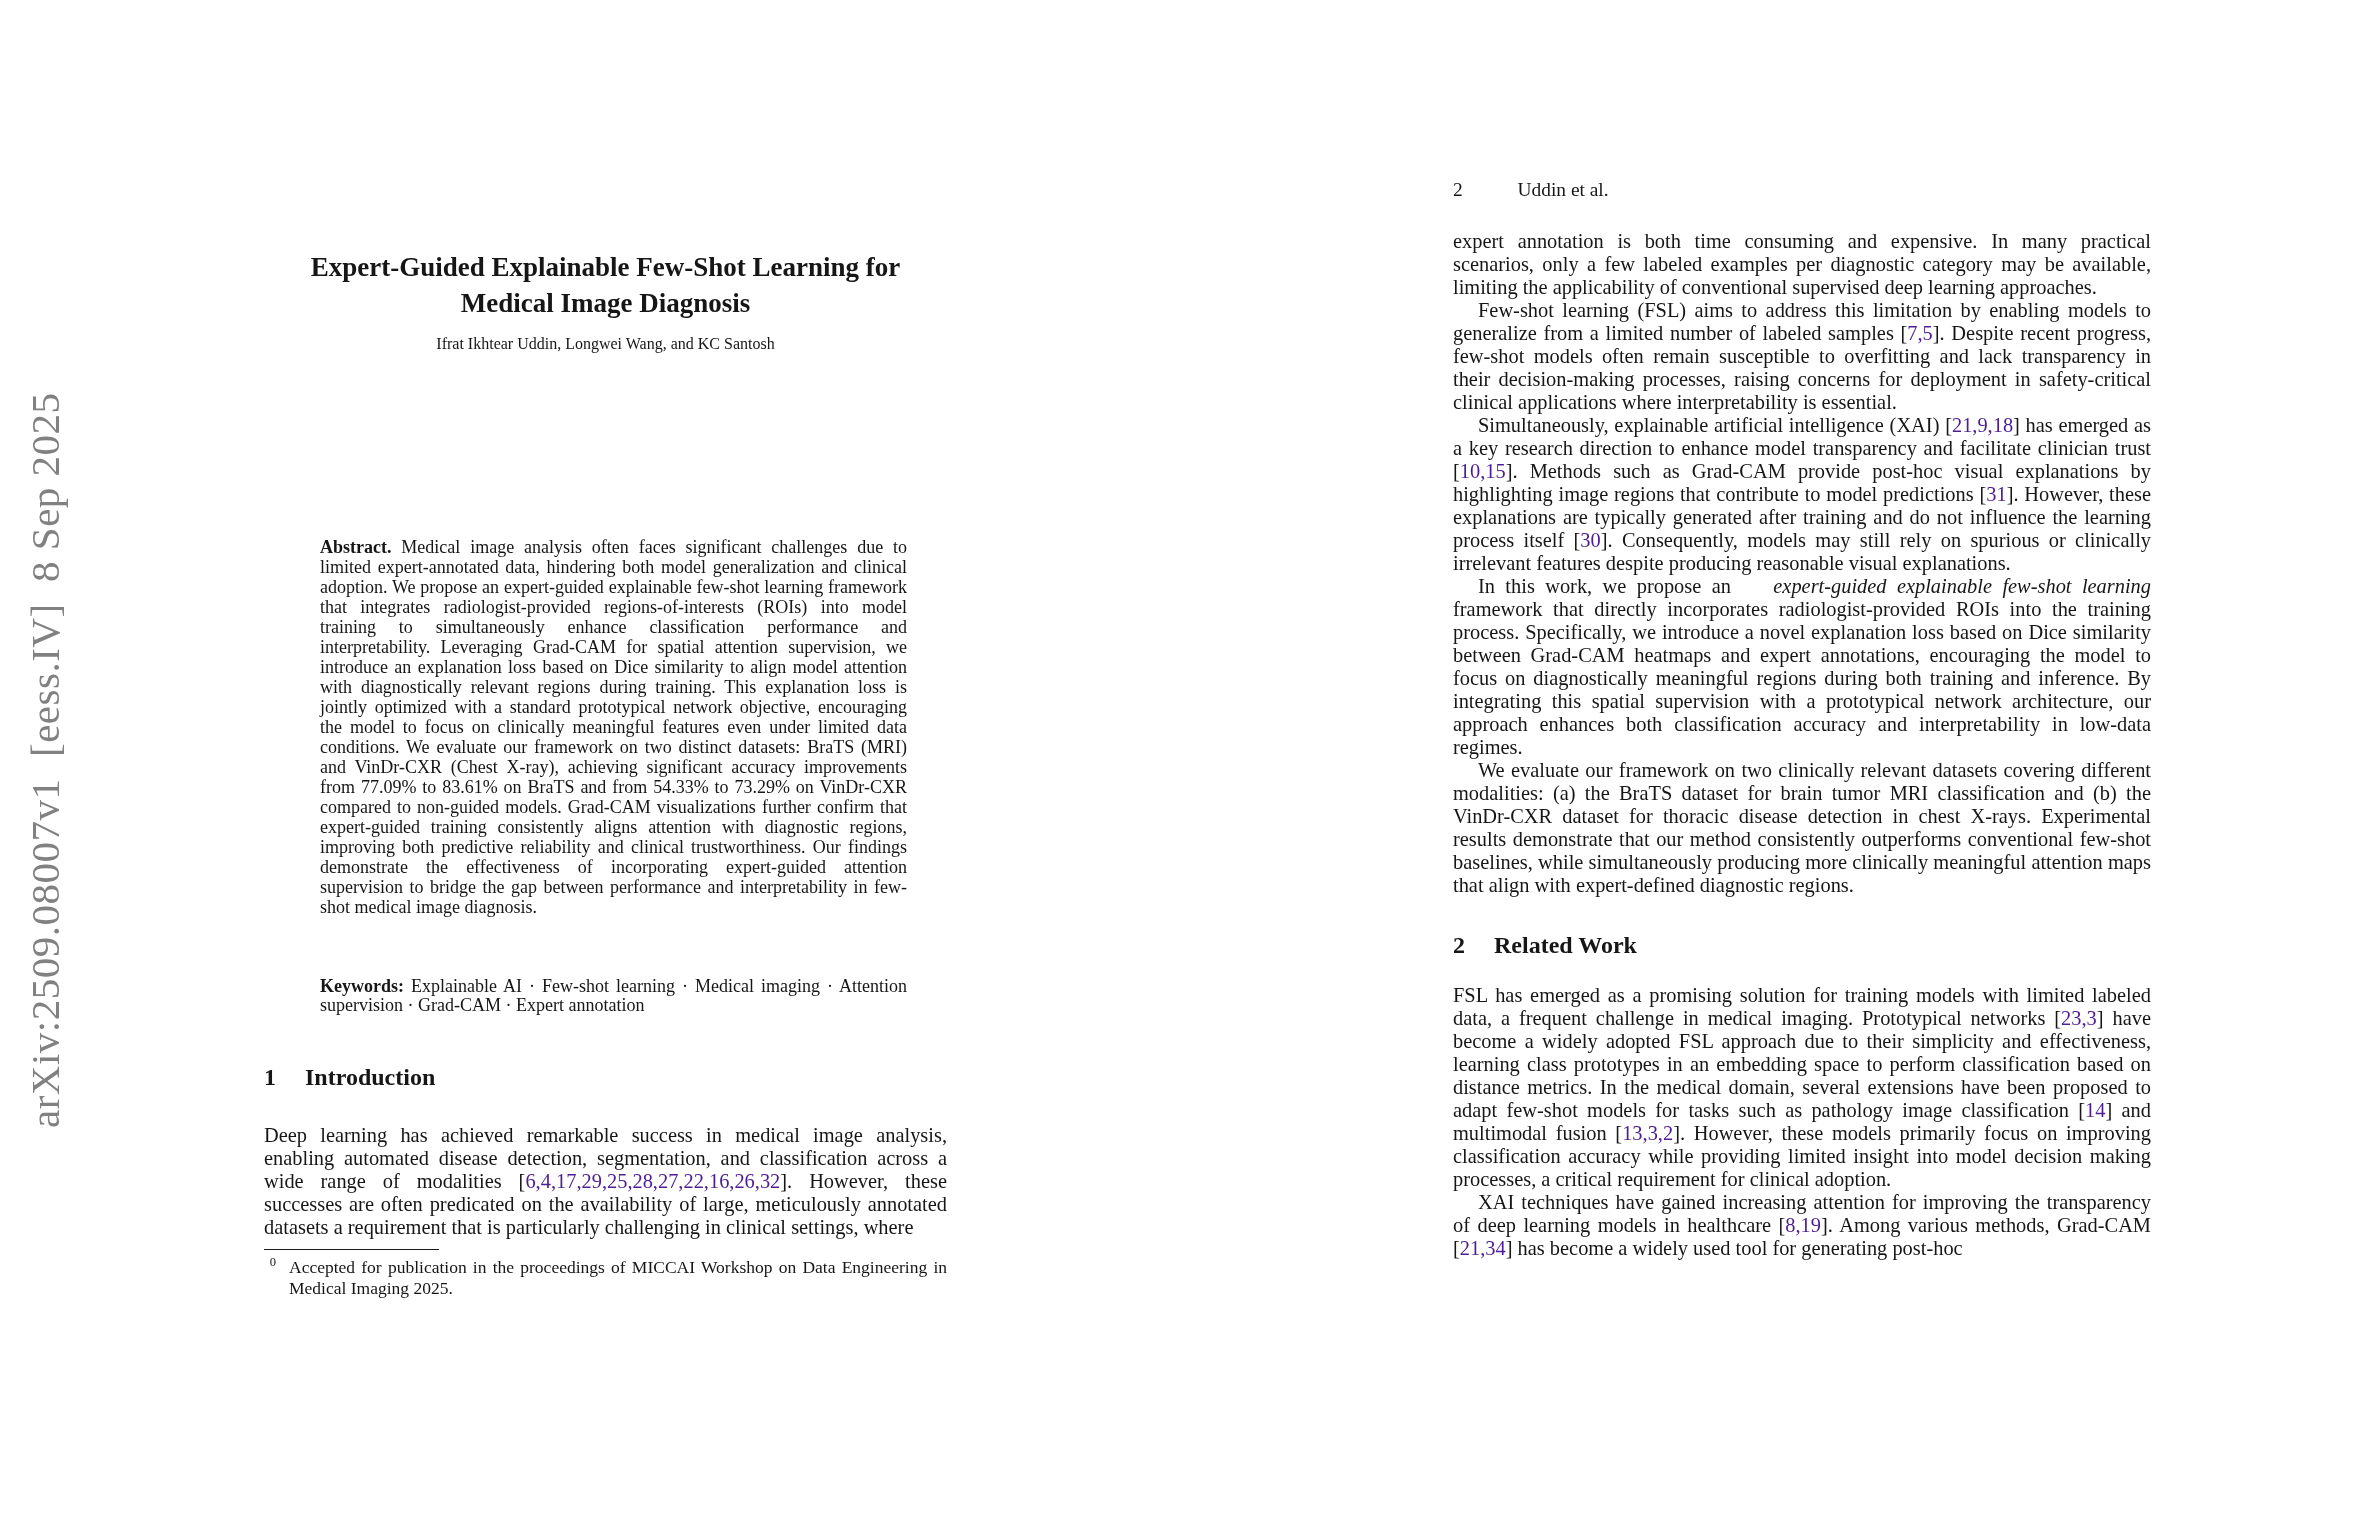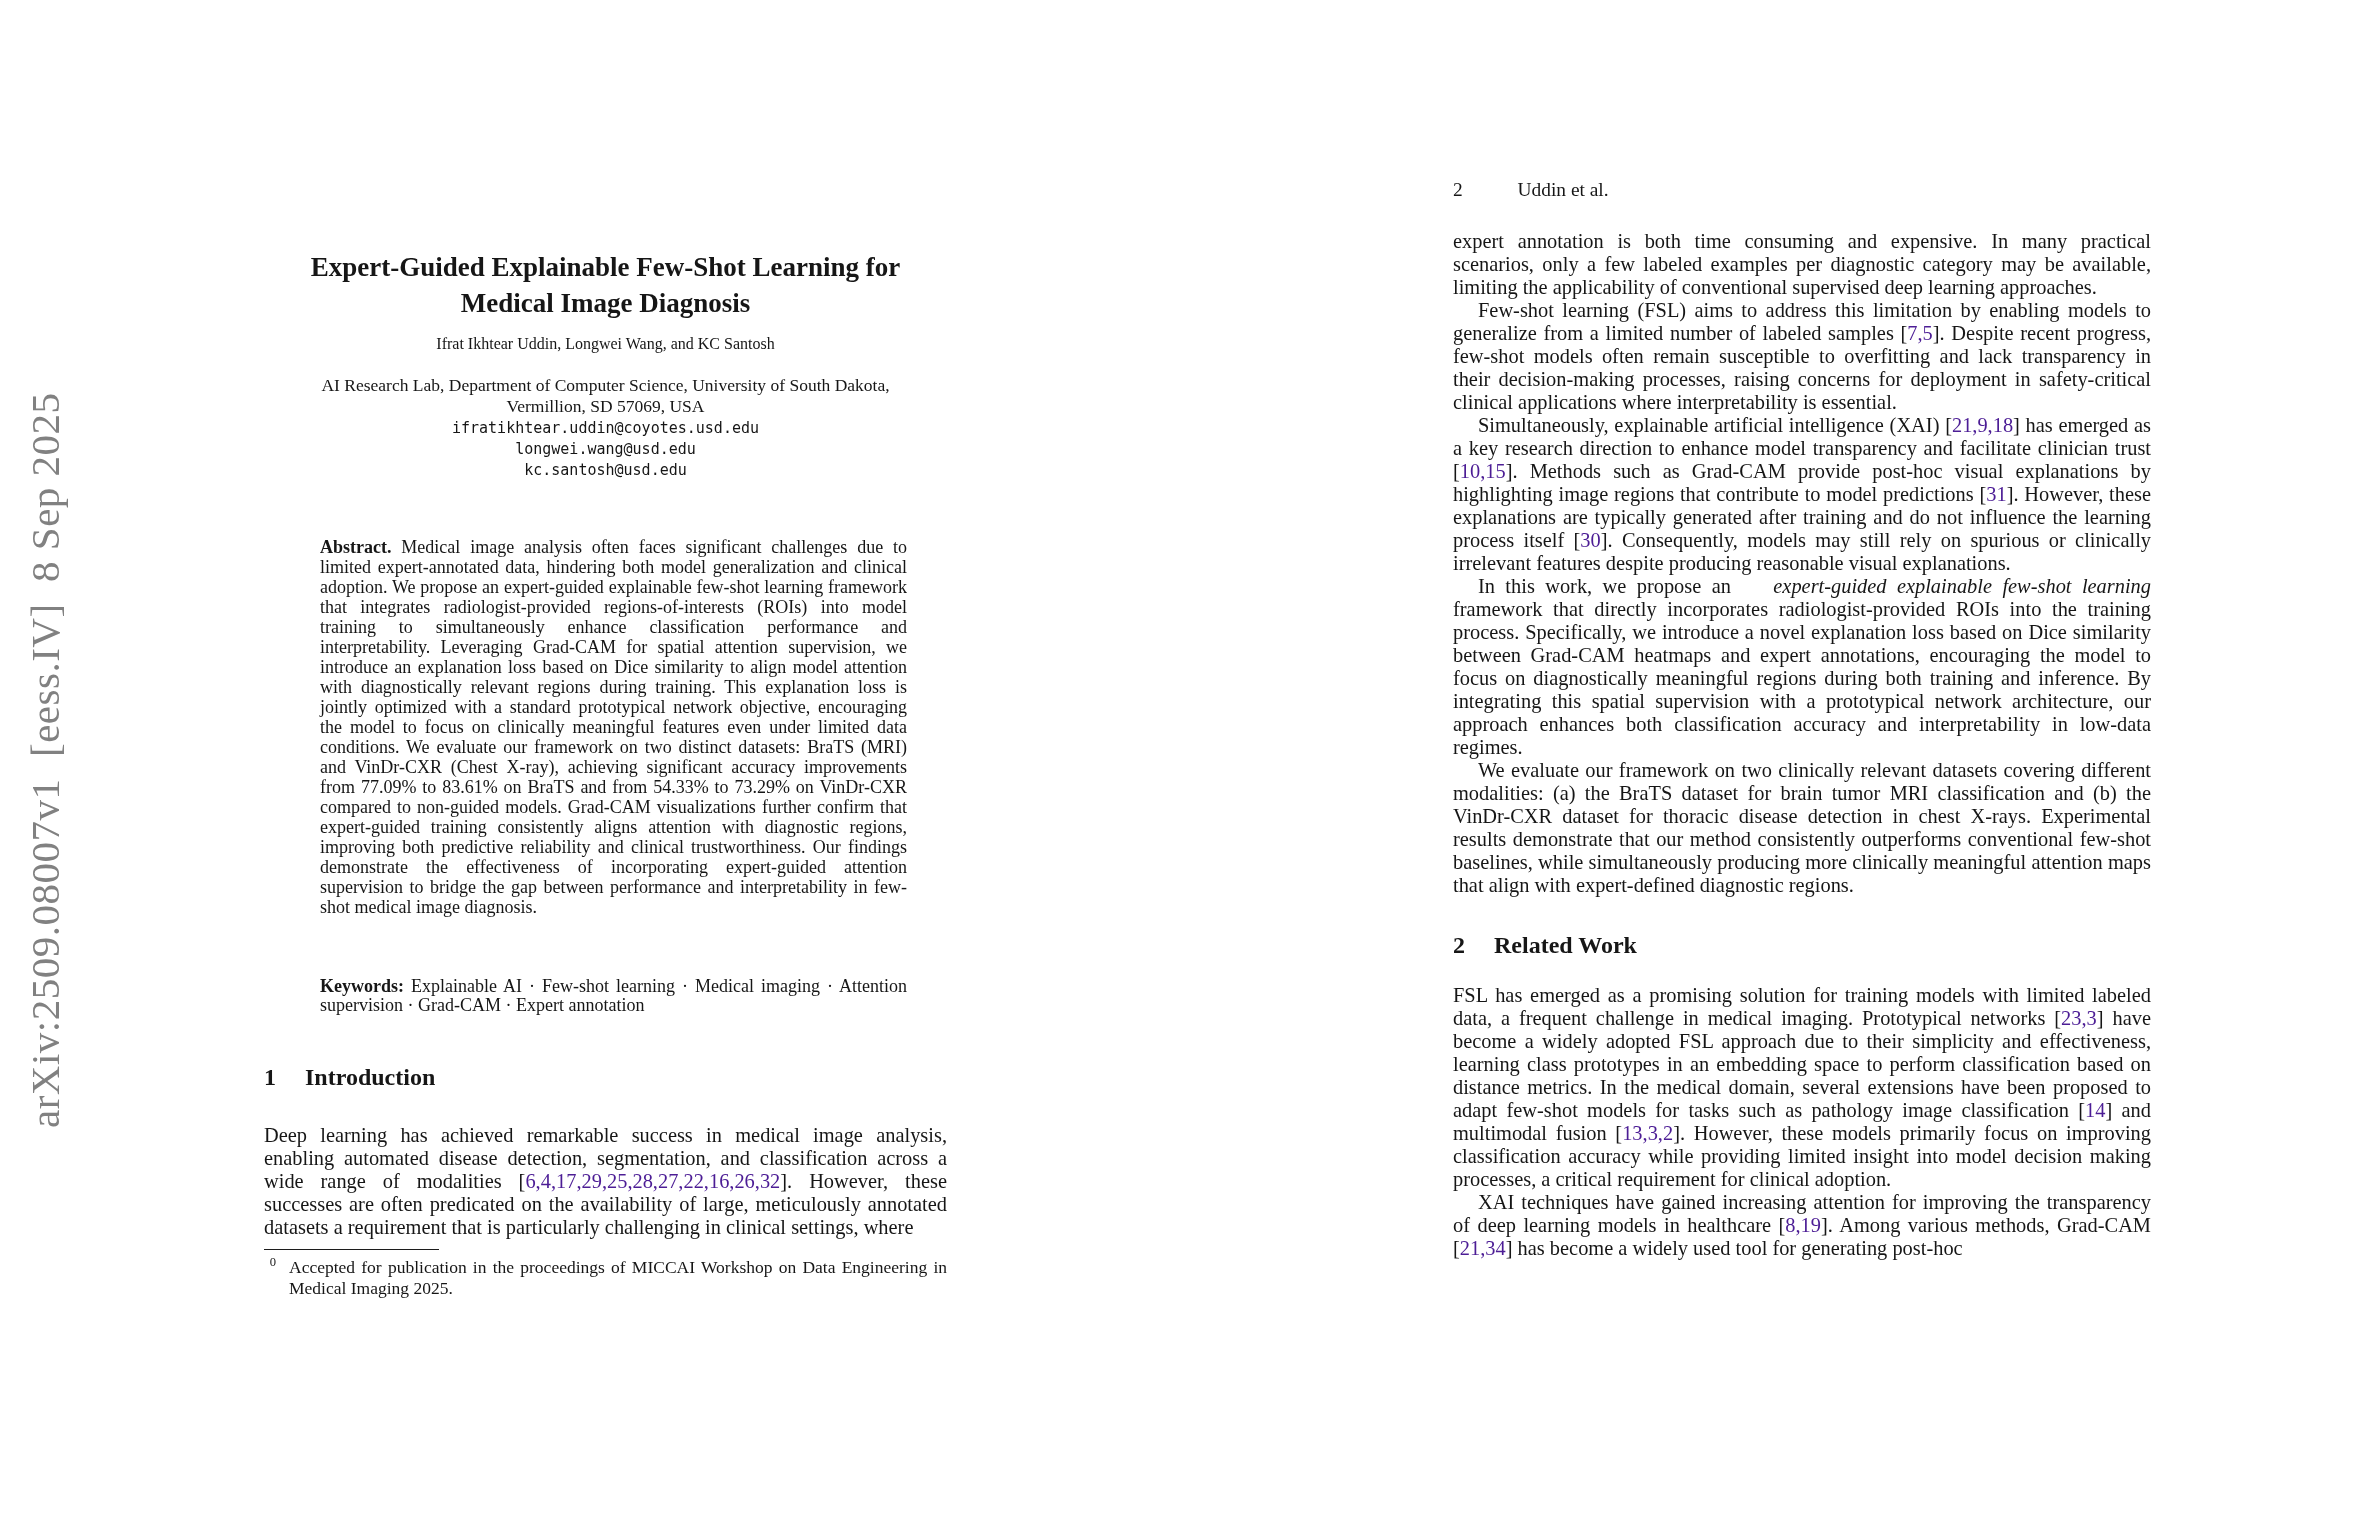--- a/index.html
+++ b/index.html
@@ -122,30 +122,21 @@
 
 <div class="page" id="page-left">
 
   <div class="abs-block title">
     <div>Expert-Guided Explainable Few-Shot Learning for</div>
     <div>Medical Image Diagnosis</div>
   </div>
 
   <div class="abs-block authors">Ifrat Ikhtear Uddin, Longwei Wang, and KC Santosh</div>
 
-  <div class="abs-block affiliation">
-    <div>AI Research Lab, Department of Computer Science, University of South Dakota,</div>
-    <div>Vermillion, SD 57069, USA</div>
-  </div>
 
-  <div class="abs-block emails">
-    <div>ifratikhtear.uddin@coyotes.usd.edu</div>
-    <div>longwei.wang@usd.edu</div>
-    <div>kc.santosh@usd.edu</div>
-  </div>
 
   <div class="abs-block abstract">
     <span class="bold">Abstract.</span>
     <span>Medical image analysis often faces significant challenges due to limited expert-annotated data, hindering both model generalization and clinical adoption. We propose an expert-guided explainable few-shot learning framework that integrates radiologist-provided regions-of-interests (ROIs) into model training to simultaneously enhance classification performance and interpretability. Leveraging Grad-CAM for spatial attention supervision, we introduce an explanation loss based on Dice similarity to align model attention with diagnostically relevant regions during training. This explanation loss is jointly optimized with a standard prototypical network objective, encouraging the model to focus on clinically meaningful features even under limited data conditions. We evaluate our framework on two distinct datasets: BraTS (MRI) and VinDr-CXR (Chest X-ray), achieving significant accuracy improvements from 77.09% to 83.61% on BraTS and from 54.33% to 73.29% on VinDr-CXR compared to non-guided models. Grad-CAM visualizations further confirm that expert-guided training consistently aligns attention with diagnostic regions, improving both predictive reliability and clinical trustworthiness. Our findings demonstrate the effectiveness of incorporating expert-guided attention supervision to bridge the gap between performance and interpretability in few-shot medical image diagnosis.</span>
   </div>
 
   <div class="abs-block keywords">
     <span class="bold">Keywords:</span>
     <span>Explainable AI · Few-shot learning · Medical imaging · Attention supervision · Grad-CAM · Expert annotation</span>
   </div>

